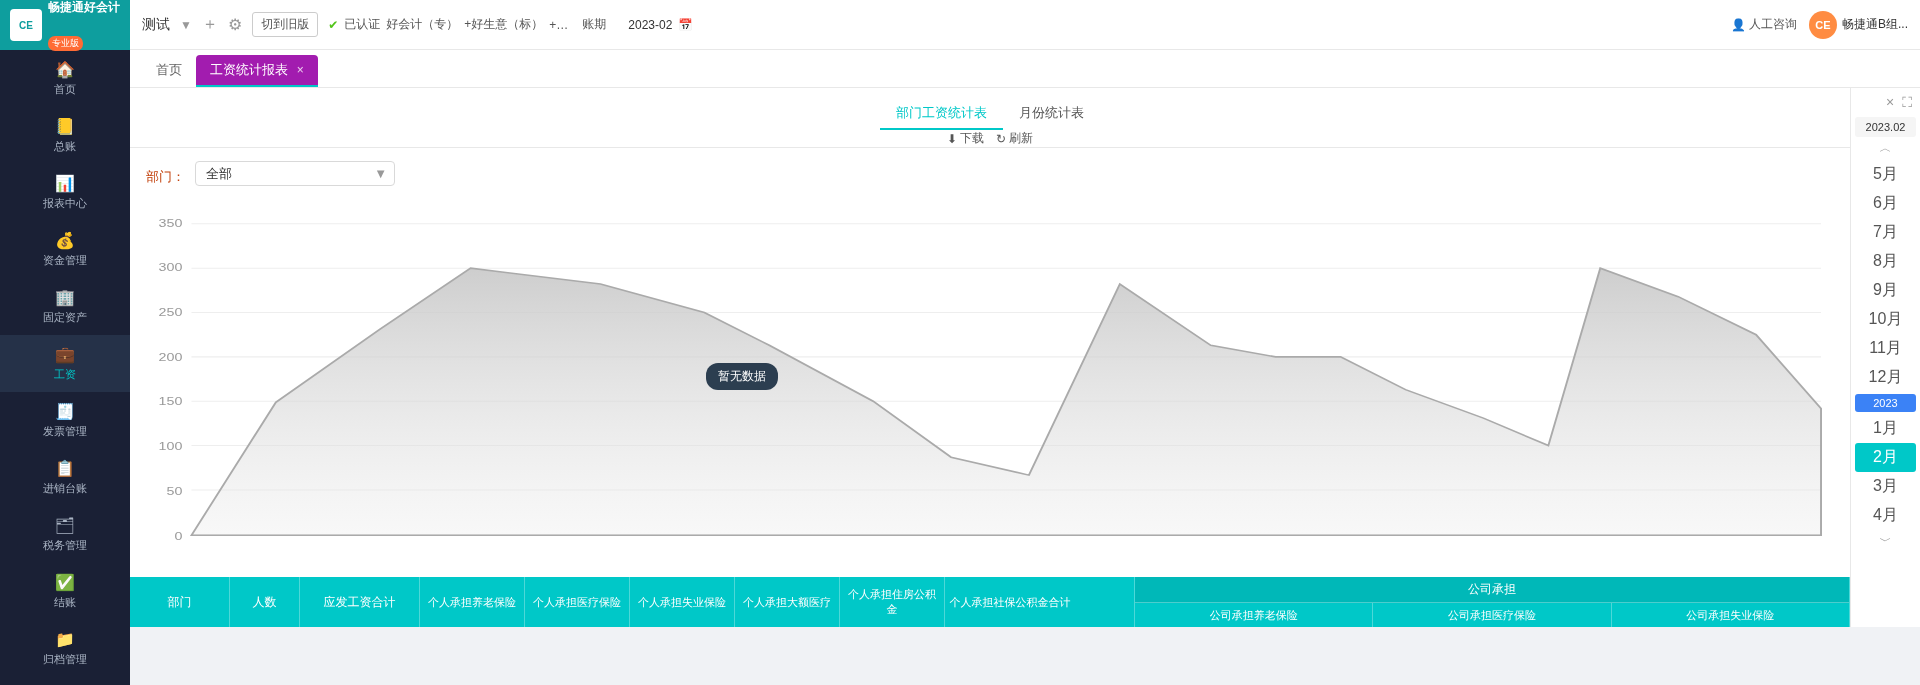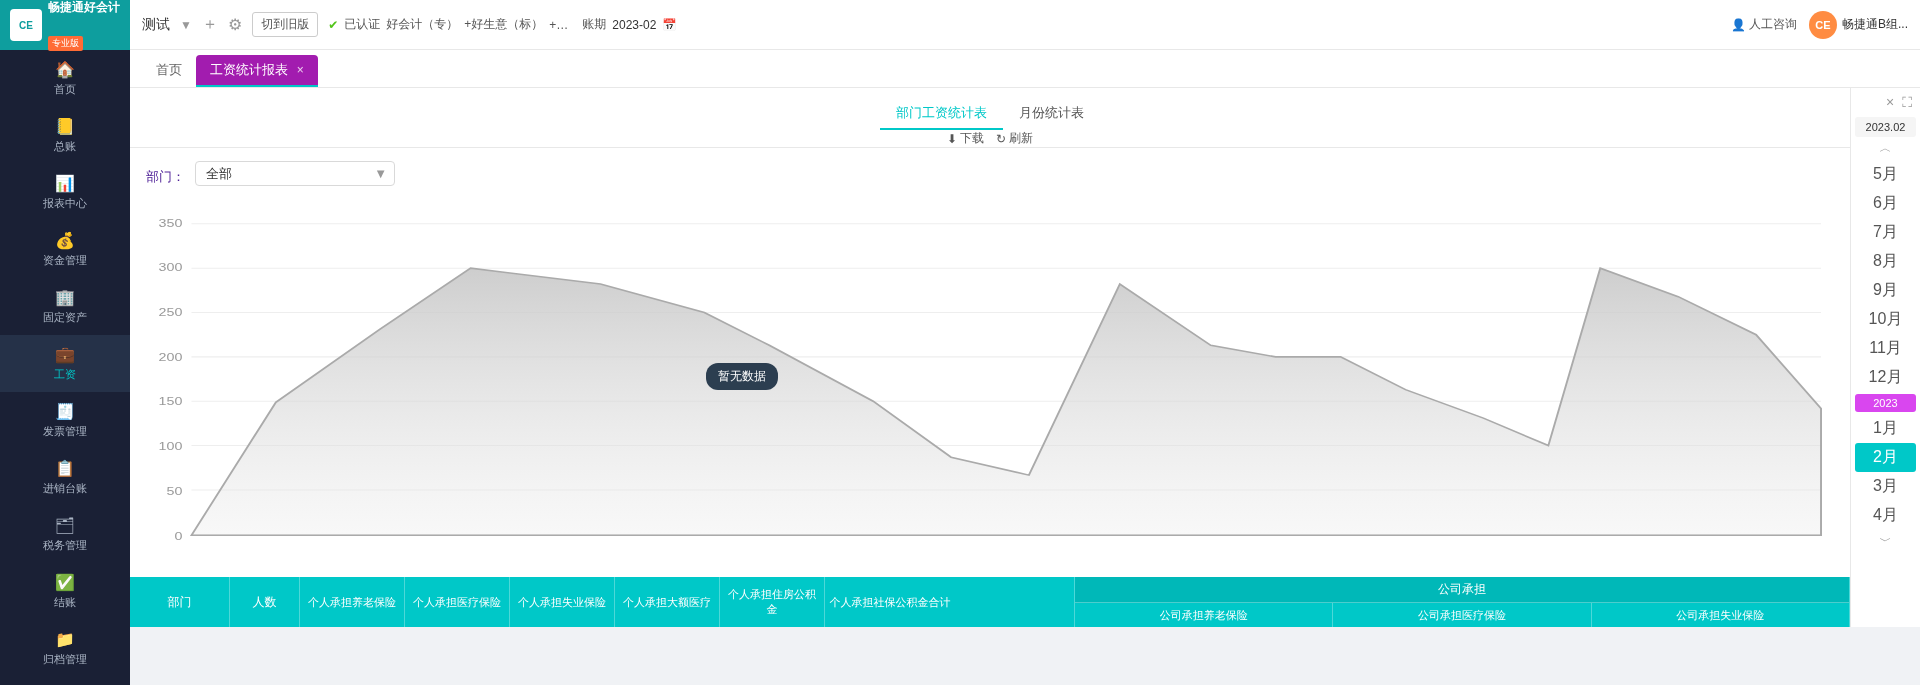--- a/index.html
+++ b/index.html
@@ -150,21 +150,21 @@
 
     
     .filter-bar {
       display: flex;
       align-items: center;
       padding: 12px 16px;
       gap: 10px;
       background: white;
       flex-shrink: 0;
     }
-    .filter-label { font-size: 13px; color: #4c1d95; margin-top: 8px; }
+    .filter-label { font-size: 13px; color: #c2410c; margin-top: 8px; }
     .filter-select {
       border: 1px solid #d9d9d9;
       border-radius: 4px;
       padding: 4px 40px 4px 10px;
       font-size: 13px;
       color: #333;
       background: white;
       appearance: none;
       cursor: pointer;
       min-width: 200px;
@@ -284,21 +284,21 @@
       text-align: center;
       padding: 3px 2px;
       font-size: 11px;
       color: #333;
       background: #f0f0f0;
       margin: 2px 4px;
       border-radius: 3px;
       cursor: pointer;
     }
     .right-panel-year.active-year {
-      background: #d946ef;
+      background: #3b82f6;
       color: white;
       text-align: center;
     }
     .right-panel-scroll-down {
       text-align: center;
       color: #999;
       padding: 3px;
       cursor: pointer;
       font-size: 12px;
     }
@@ -325,21 +325,21 @@
 </head>
 <body>
 
 <div class="sidebar">
   <div class="sidebar-logo">
     <div class="sidebar-logo-icon">
       <span>CE</span>
     </div>
     <div>
       <div style="color:white;font-size:12px;font-weight:bold;">畅捷通好会计</div>
-      <div style="background:#ff6b35;color:white;font-size:9px;padding:1px 4px;border-radius:2px;display:inline-block;margin-top:20px;">专业版</div>
+      <div style="background:#ff6b35;color:white;font-size:9px;padding:1px 4px;border-radius:7px;display:inline-block;margin-top:20px;">专业版</div>
     </div>
   </div>
 
   <div id="sidebar-items">
       <div class="sidebar-item">
         <span class="sidebar-item-icon">🏠</span>
         <span class="sidebar-item-label">首页</span>
       </div>
       <div class="sidebar-item">
         <span class="sidebar-item-icon">📒</span>
@@ -393,21 +393,21 @@
     <span style="color:#999;font-size:16px;cursor:pointer;">＋</span>
     <span style="color:#999;font-size:16px;cursor:pointer;">⚙</span>
     <button class="topbar-btn">切到旧版</button>
     <div class="topbar-status">
       <span style="color:#52c41a;">✔</span>
       <span>已认证</span>
       <span>好会计（专）</span>
       <span>+好生意（标）</span>
       <span>+…</span>
       <span style="margin-left:8px;">账期</span>
-      <span style="color:#333;font-weight:500;">2023-02</span>
+      <span style="color:#333;font-weight:500;margin-left:16px;">2023-02</span>
       <span style="cursor:pointer;">📅</span>
     </div>
     <div class="topbar-right">
       <div class="topbar-help">
         <span>👤</span>
         <span>人工咨询</span>
       </div>
       <div class="topbar-user">
         <div class="topbar-avatar">
           <span>CE</span>
@@ -500,20 +500,23 @@
           </div>
         </div>
       </div>
 
       <div class="table-header">
         <div class="th-cell" style="width:100px;">
           <span>部门</span>
         </div>
         <div class="th-cell" style="width:70px;">
           <span>人数</span>
+        </div>
+        <div class="th-cell" style="width:120px;">
+          <span>应发工资合计</span>
         </div>
 
         <div class="th-group" style="flex:1;">
           <div class="th-group-cols">
             <div class="th-group-col" style="width:105px;">
               <span>个人承担养老保险</span>
             </div>
             <div class="th-group-col" style="width:105px;">
               <span>个人承担医疗保险</span>
             </div>

